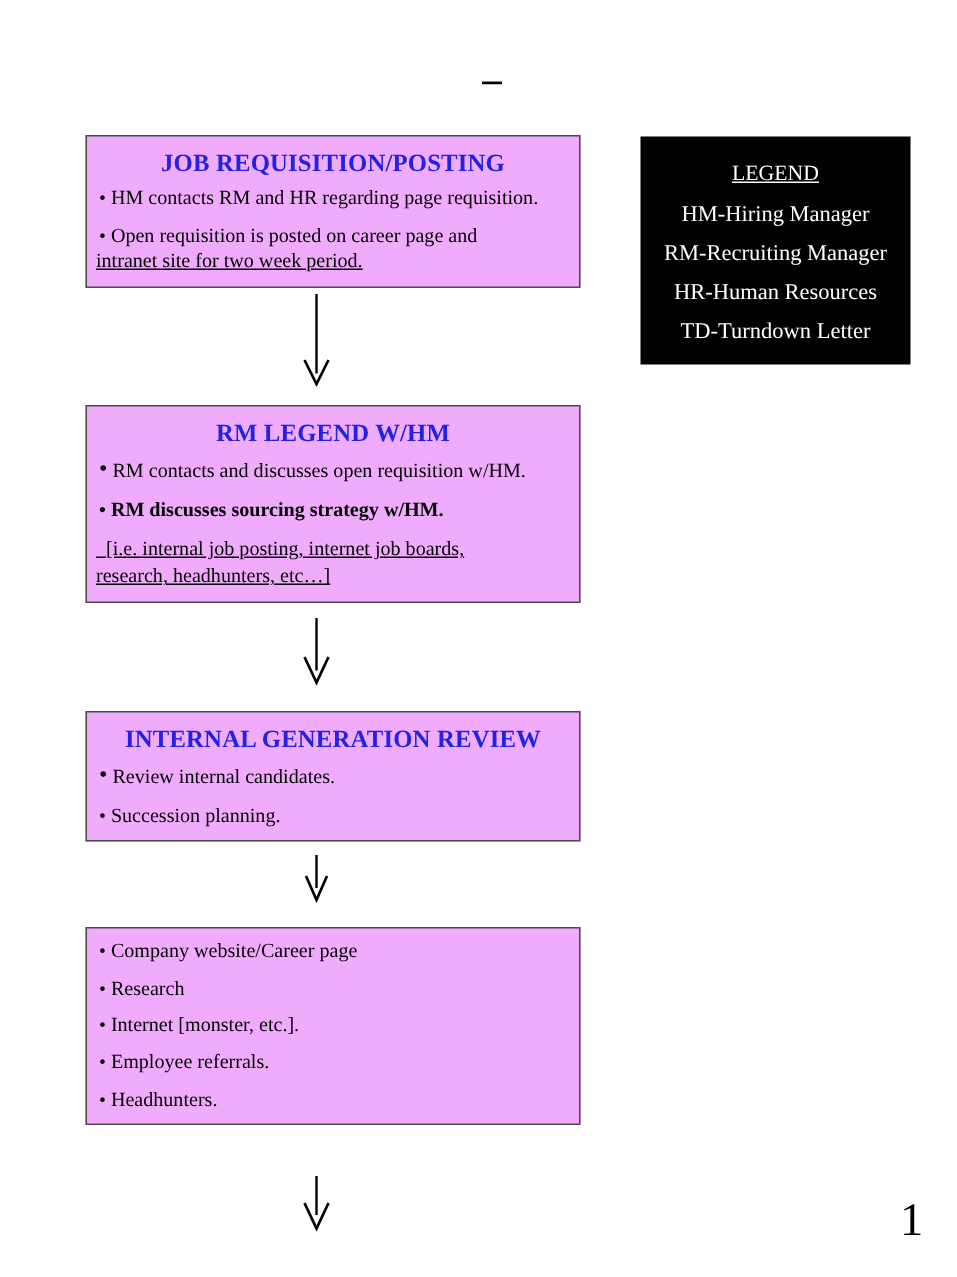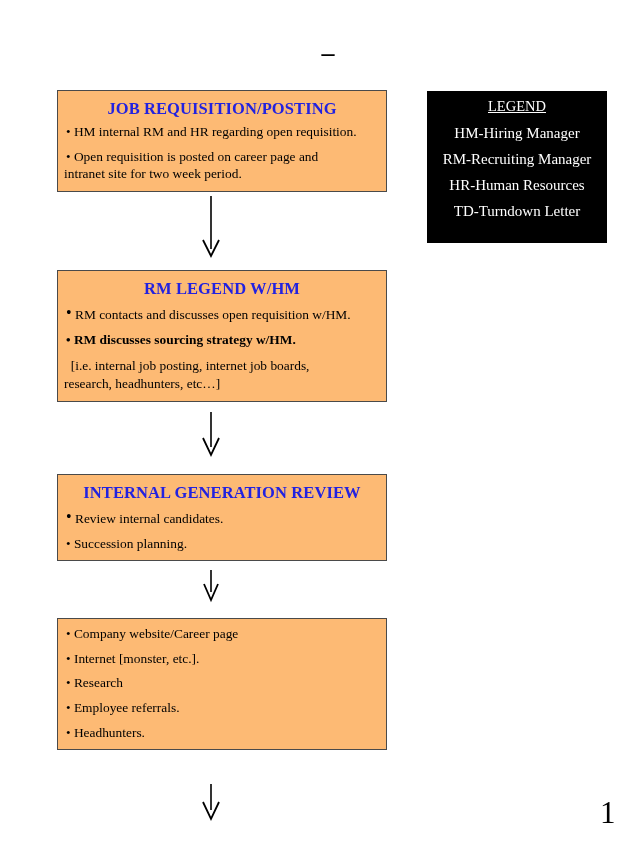--- a/index.html
+++ b/index.html
@@ -37,21 +37,21 @@
     letter-spacing: 0;
   }
 
   
   .proc-box {
     position: absolute;
     left: 57px;
     width: 330px;
     box-sizing: border-box;
     border: 1px solid #4a4a4a;
-    background: #fdba74;
+    background: #f0abfc;
     padding: 6px 6px 7px 6px;
   }
 
   .box-title {
     color: #2222e0;
     font-weight: bold;
     font-size: 16.5px;
     text-align: center;
     line-height: 1.16;
     margin: 2px 0 5px 0;
@@ -75,39 +75,40 @@
     font-size: 16px;
     vertical-align: 1px;
   }
 
   .cont-line {
     color: #000000;
     font-size: 13.4px;
     line-height: 1.28;
     margin: 0 0 1px 0;
     white-space: pre-wrap;
+    text-decoration: underline;
   }
 
   
   #box-requisition { top: 90px; }
   #box-rm-contact  { top: 270px; }
   #box-internal    { top: 474px; }
   #box-generation  { top: 618px; }
 
   
   .legend-box {
     position: absolute;
     left: 427px;
     top: 91px;
     width: 180px;
     height: 152px;
     box-sizing: border-box;
     background: #000000;
     color: #ffffff;
-    padding-top: 7px;
+    padding-top: 17px;
     text-align: center;
   }
   .legend-title {
     font-size: 14.5px;
     line-height: 1.2;
     text-decoration: underline;
     margin-bottom: 9px;
   }
   .legend-item {
     font-size: 15px;
@@ -135,43 +136,43 @@
 </style>
 </head>
 <body>
 
 <div class="canvas">
 
   <div class="top-dash">–</div>
 
   <div class="proc-box" id="box-requisition">
     <div class="box-title">JOB REQUISITION/POSTING</div>
-    <div class="bullet-line"><span class="bdot">•</span> <span>HM internal RM and HR regarding open requisition.</span></div>
+    <div class="bullet-line"><span class="bdot">•</span> <span>HM contacts RM and HR regarding page requisition.</span></div>
     <div class="bullet-line" style="margin-bottom:0;"><span class="bdot">•</span> <span>Open requisition is posted on career page and</span></div>
     <div class="cont-line">intranet site for two week period.</div>
   </div>
 
   <div class="proc-box" id="box-rm-contact">
     <div class="box-title">RM LEGEND W/HM</div>
     <div class="bullet-line big-dot"><span class="bdot">•</span> <span>RM contacts and discusses open requisition w/HM.</span></div>
     <div class="bullet-line" style="margin-bottom:9px;font-weight:bold;"><span class="bdot">•</span> <span>RM discusses sourcing strategy w/HM.</span></div>
     <div class="cont-line">  [i.e. internal job posting, internet job boards,</div>
     <div class="cont-line">research, headhunters, etc…]</div>
   </div>
 
   <div class="proc-box" id="box-internal">
     <div class="box-title">INTERNAL GENERATION REVIEW</div>
     <div class="bullet-line big-dot"><span class="bdot">•</span> <span>Review internal candidates.</span></div>
     <div class="bullet-line"><span class="bdot">•</span> <span>Succession planning.</span></div>
   </div>
 
   <div class="proc-box" id="box-generation">
     <div class="bullet-line"><span class="bdot">•</span> <span>Company website/Career page</span></div>
+    <div class="bullet-line"><span class="bdot">•</span> <span>Research</span></div>
     <div class="bullet-line"><span class="bdot">•</span> <span>Internet [monster, etc.].</span></div>
-    <div class="bullet-line"><span class="bdot">•</span> <span>Research</span></div>
     <div class="bullet-line"><span class="bdot">•</span> <span>Employee referrals.</span></div>
     <div class="bullet-line"><span class="bdot">•</span> <span>Headhunters.</span></div>
   </div>
 
   <div class="legend-box">
     <div class="legend-title">LEGEND</div>
     <div class="legend-item">HM-Hiring Manager</div>
     <div class="legend-item">RM-Recruiting Manager</div>
     <div class="legend-item">HR-Human Resources</div>
     <div class="legend-item">TD-Turndown Letter</div>

